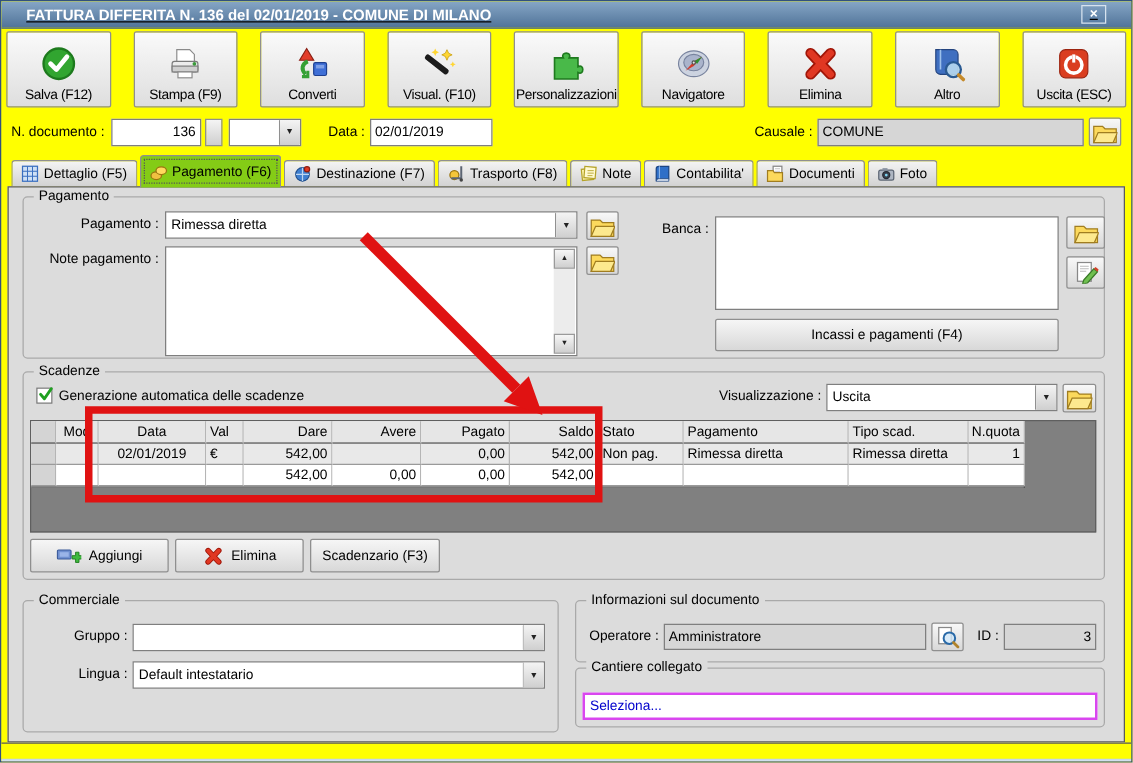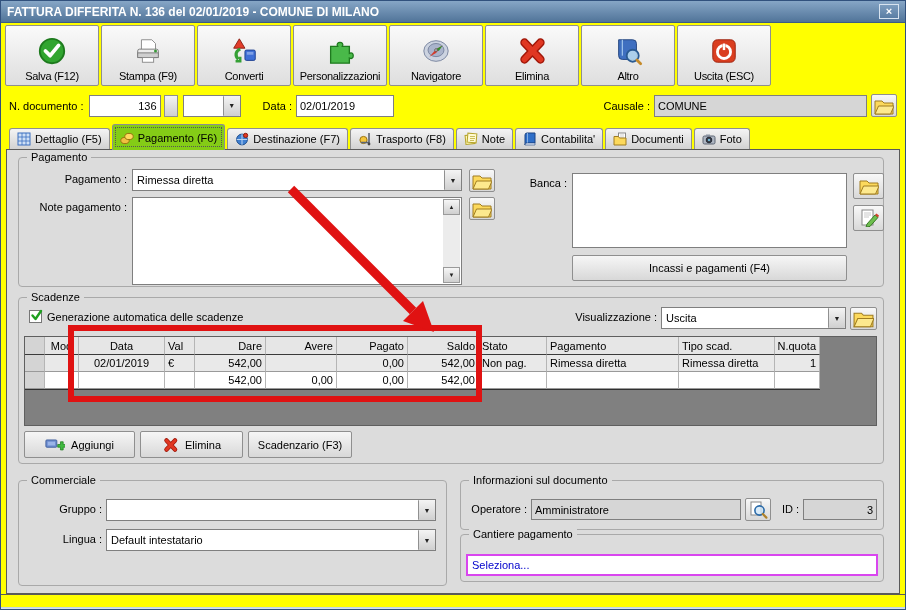--- a/index.html
+++ b/index.html
@@ -1,25 +1,25 @@
 <!DOCTYPE html>
 <html><head>
 <meta charset="utf-8">
 <style>
   * { margin:0; padding:0; box-sizing:border-box; }
   body { font-family:"Liberation Sans",sans-serif; background:#808080; }
   .window { width:906px; height:610px; background:#ffff00; border:1px solid #31517d; position:relative; overflow:hidden; }
 
   
-  .titlebar { height:22px; background:linear-gradient(#86a6c6,#517499); display:flex; align-items:center; padding:0 6px; border-bottom:1px solid #3c5d84; }
+  .titlebar { height:22px; background:linear-gradient(#86a6c6,#517499); display:flex; align-items:center; padding:0 20px; border-bottom:1px solid #3c5d84;text-decoration:underline; }
   .titlebar .title { color:#fff; font-weight:bold; font-size:12px; flex:1; white-space:nowrap; }
   .close-btn { width:20px; height:15px; background:linear-gradient(#7d9dbe,#5a7ea4); border:1px solid #d7e3ef; color:#fff; font-weight:bold; font-size:11px; line-height:13px; text-align:center; cursor:pointer; }
 
   
-  .toolbar { display:flex; gap:2px; padding:2px 4px; height:66px; }
+  .toolbar { display:flex; gap:18px; padding:2px 4px; height:66px; }
   .tb-btn { width:94px; height:61px; background:linear-gradient(#fafafa,#dedede); border:1px solid #8f8f8f; border-radius:2px; display:flex; flex-direction:column; align-items:center; justify-content:flex-end; padding-bottom:3px; cursor:pointer; }
   .tb-btn .ic { width:30px; height:30px; margin-bottom:4px; flex:0 0 auto; }
   .tb-btn .tb-label { font-size:11px; letter-spacing:-0.3px; white-space:nowrap; color:#000; }
   .ic svg { width:100%; height:100%; display:block; }
 
   
   .docrow { height:33px; display:flex; align-items:center; font-size:11px; padding:0 8px; }
   .lbl { color:#000; }
   .inp { border:1px solid #7f7f7f; background:#fff; height:22px; font-size:11px; padding:0 3px; display:flex; align-items:center; }
   .inp.right { justify-content:flex-end; }
@@ -107,20 +107,32 @@
         <span class="ic">
           <svg viewBox="0 0 32 32">
             <path d="M11 3l6 10H5z" fill="#e23d2a" stroke="#8a1f14"></path>
             <path d="M12 14c-5 2-6 7-2 11" fill="none" stroke="#35a035" stroke-width="3.4"></path>
             <path d="M7 27h5v-5" fill="none" stroke="#35a035" stroke-width="2.6"></path>
             <rect x="17" y="15" width="11" height="11" rx="1.5" fill="#3f6fd6" stroke="#1d3f8f"></rect>
             <rect x="19" y="17" width="7" height="3" fill="#7fa0e6"></rect>
           </svg>
         </span>
         <span class="tb-label">Converti</span>
+      </div>
+      <div class="tb-btn">
+        <span class="ic">
+          <svg viewBox="0 0 32 32">
+            <rect x="2" y="14" width="24" height="5" rx="2" transform="rotate(38 14 17)" fill="#1c1c1c"></rect>
+            <rect x="3" y="15" width="8" height="3" transform="rotate(38 7 17)" fill="#f0f0f0"></rect>
+            <path d="M23 4l1.4 3 3 1.4-3 1.4L23 13l-1.4-3.2-3-1.4 3-1.4z" fill="#ffd633" stroke="#c9a010" stroke-width="0.7"></path>
+            <path d="M13 3l1 2.2 2.2 1-2.2 1-1 2.2-1-2.2-2.2-1 2.2-1z" fill="#ffd633"></path>
+            <path d="M28 14l.8 1.7 1.7.8-1.7.8-.8 1.7-.8-1.7-1.7-.8 1.7-.8z" fill="#ffd633"></path>
+          </svg>
+        </span>
+        <span class="tb-label">Visual. (F10)</span>
       </div>
       <div class="tb-btn">
         <span class="ic">
           <svg viewBox="0 0 32 32">
             <path d="M6 11h7.5c-3-5.5 8-5.5 5 0H26v7.5c5.5-3 5.5 8 0 5V29H6z" fill="#49b949" stroke="#1f7a1f" stroke-width="1.4"></path>
           </svg>
         </span>
         <span class="tb-label">Personalizzazioni</span>
       </div>
       <div class="tb-btn">
@@ -447,21 +459,21 @@
             <rect x="3" y="1" width="10" height="13" fill="#fff" stroke="#888"></rect>
             <circle cx="11.5" cy="9.5" r="4.6" fill="#cfe6f8" fill-opacity="0.8" stroke="#2a6aa8" stroke-width="1.6"></circle>
             <path d="M14.8 13l3.6 3.6" stroke="#b0822a" stroke-width="2.2" stroke-linecap="round"></path>
           </svg>
         </span>
       </div>
     <span class="abs rlbl" style="left:768px; top:353px; width:24px;">ID :</span>
     <div class="inp gray right abs" style="left:796px; top:349px; width:74px; height:21px;">3</div>
 
     <div class="groupbox" style="left:453px; top:384px; width:424px; height:48px;">
-      <span class="legend">Cantiere pagamento</span>
+      <span class="legend">Cantiere collegato</span>
     </div>
     <div class="link-input abs" style="left:459px; top:404px; width:412px;">Seleziona...</div>
 
   </div>
 
   <div class="bottom-strip"></div>
   <div class="bottom-edge"></div>
 
   <svg class="annotation" viewBox="0 0 906 610">
     <rect x="70" y="327" width="408" height="71" fill="none" stroke="#e01212" stroke-width="6"></rect>

